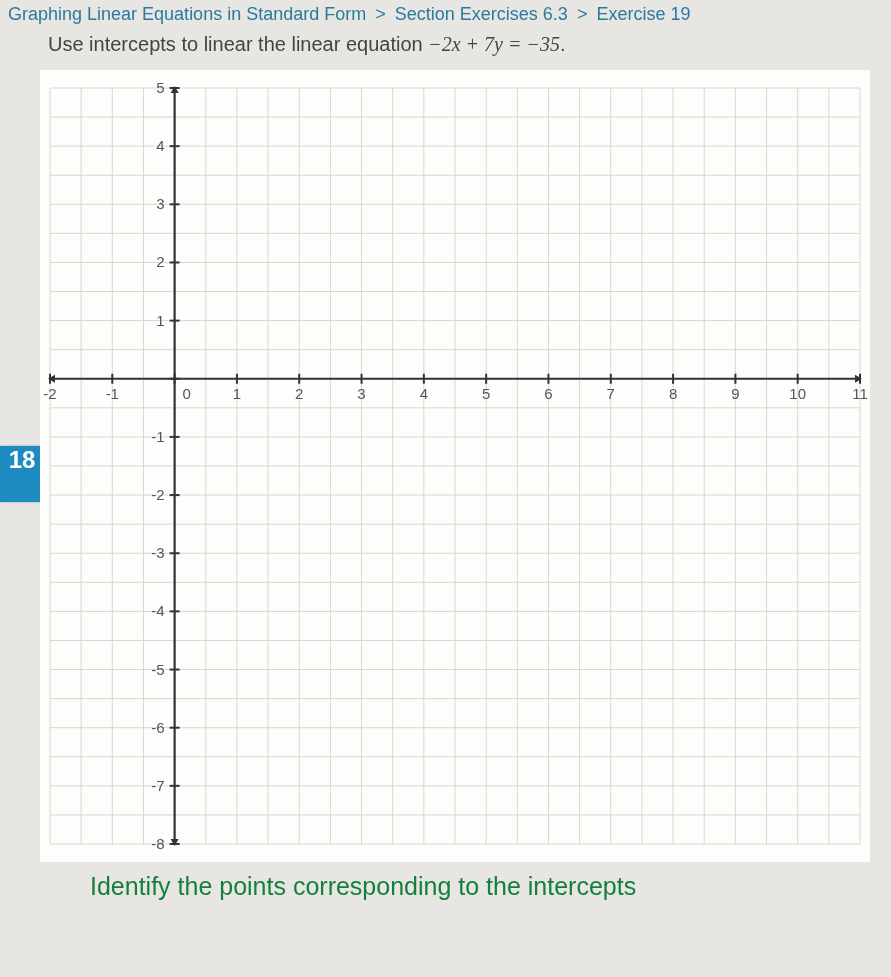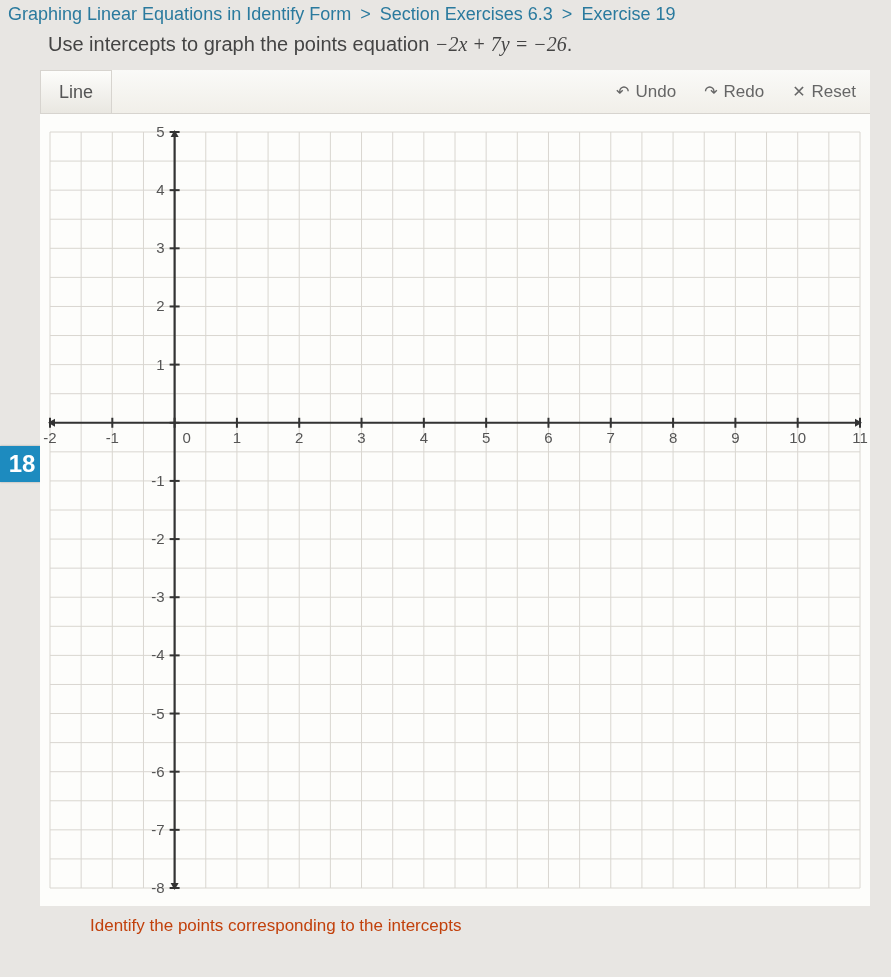--- a/index.html
+++ b/index.html
@@ -80,74 +80,55 @@
   .tick-label {
     font-family: Arial, sans-serif;
     font-size: 15px;
     fill: #555;
   }
   .question-badge {
     position: absolute;
     left: 0;
     top: 446px;
     width: 44px;
-    height: 36px;
+    height: 56px;
     background: #1d8bbf;
     color: #fff;
     font-size: 24px;
     font-weight: 600;
     display: flex;
-    align-items: center;
     justify-content: center;
     box-shadow: 0 0 2px rgba(0,0,0,.3);
   }
   .footer-q {
-    color: #c2410c;
-    font-size: 17px;
+    color: #15803d;
+    font-size: 25px;
     padding: 10px 16px 0 90px;
   }
 </style>
 </head>
 <body>
 
 <div class="breadcrumb">
-  <span>Graphing Linear Equations in Identify Form</span>
+  <span>Graphing Linear Equations in Standard Form</span>
   <span class="sep">&gt;</span>
   <span>Section Exercises 6.3</span>
   <span class="sep">&gt;</span>
   <span>Exercise 19</span>
 </div>
 
 <div class="instruction">
-  <span>Use intercepts to graph the points equation </span><span class="equation">−2x + 7y = −26</span><span>.</span>
+  <span>Use intercepts to linear the linear equation </span><span class="equation">−2x + 7y = −35</span><span>.</span>
 </div>
 
 <div class="question-badge">
   <span>18</span>
 </div>
 
 <div class="graph-panel">
-  <div class="toolbar">
-    <div class="tool-tab">
-      <span>Line</span>
-    </div>
-    <div class="toolbar-spacer"></div>
-    <div class="toolbar-btn">
-      <span class="glyph">↶</span>
-      <span>Undo</span>
-    </div>
-    <div class="toolbar-btn">
-      <span class="glyph">↷</span>
-      <span>Redo</span>
-    </div>
-    <div class="toolbar-btn">
-      <span class="glyph">✕</span>
-      <span>Reset</span>
-    </div>
-  </div>
 
   <div class="graph-area">
     <svg class="grid-svg" id="grid-svg">
         <line x1="10" y1="18" x2="10" y2="774" stroke="#d9d6d0" stroke-width="1"></line>
         <line x1="41.15384615384615" y1="18" x2="41.15384615384615" y2="774" stroke="#d9d6d0" stroke-width="1"></line>
         <line x1="72.3076923076923" y1="18" x2="72.3076923076923" y2="774" stroke="#d9d6d0" stroke-width="1"></line>
         <line x1="103.46153846153845" y1="18" x2="103.46153846153845" y2="774" stroke="#d9d6d0" stroke-width="1"></line>
         <line x1="134.6153846153846" y1="18" x2="134.6153846153846" y2="774" stroke="#d9d6d0" stroke-width="1"></line>
         <line x1="165.76923076923077" y1="18" x2="165.76923076923077" y2="774" stroke="#d9d6d0" stroke-width="1"></line>
         <line x1="196.9230769230769" y1="18" x2="196.9230769230769" y2="774" stroke="#d9d6d0" stroke-width="1"></line>

